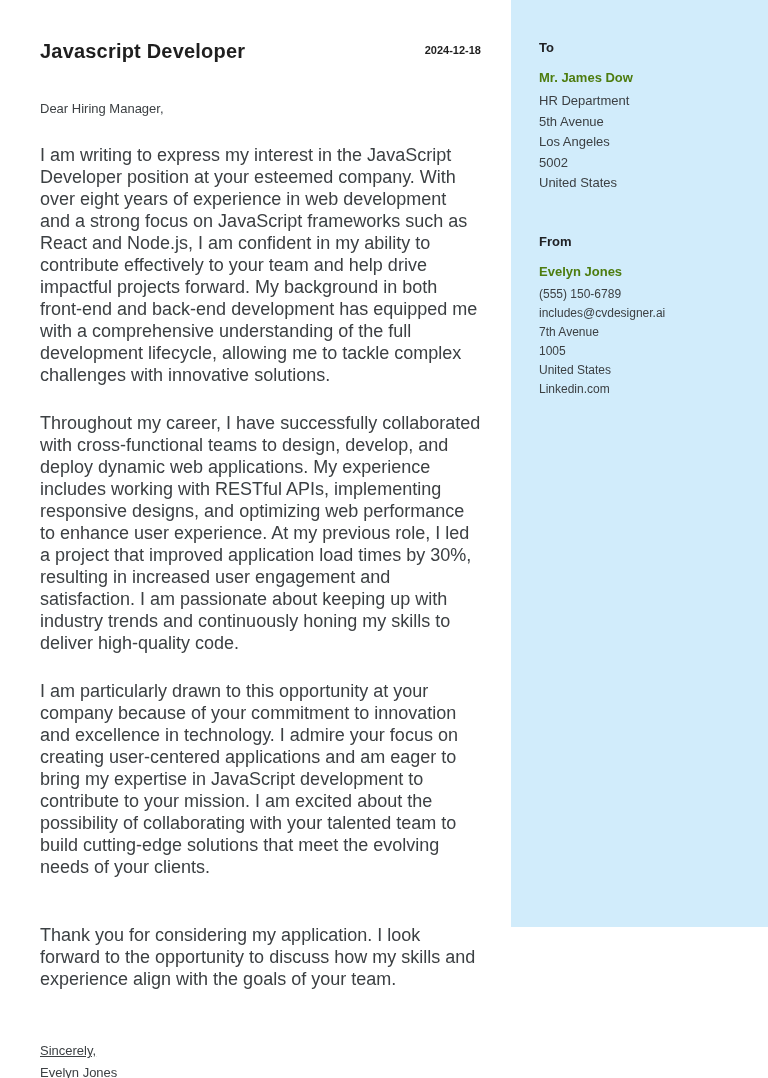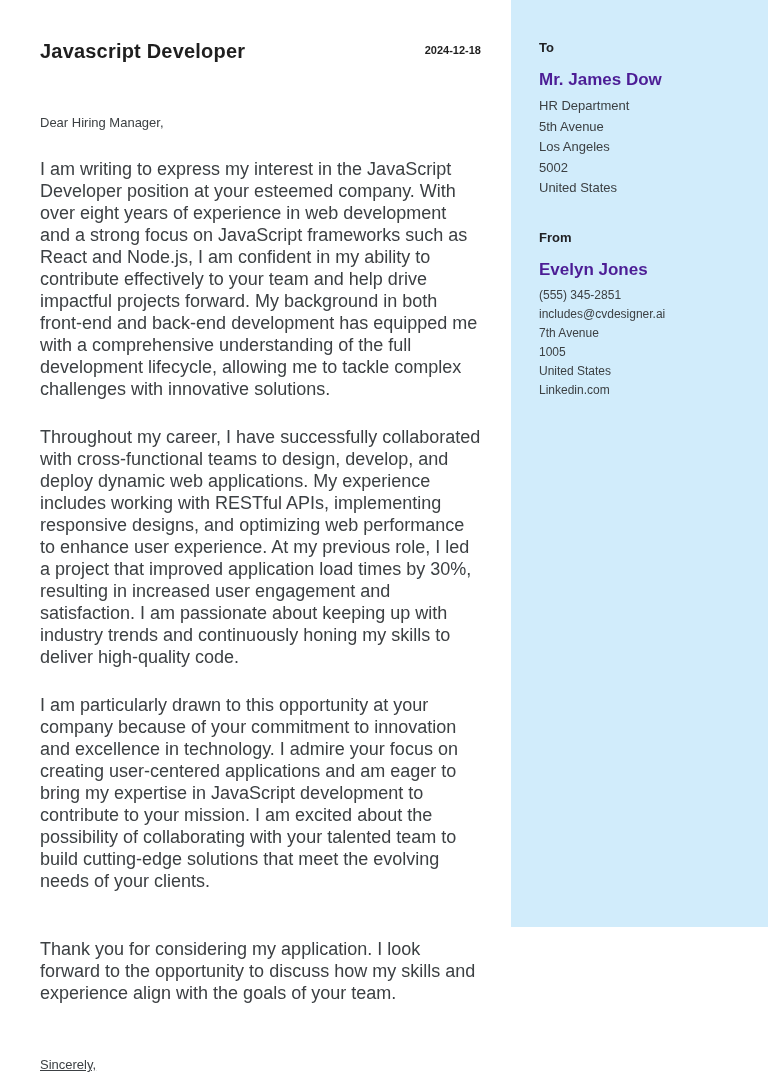--- a/index.html
+++ b/index.html
@@ -19,21 +19,21 @@
   
   .main {
     width: 511px;
     padding: 40px 30px 0 40px;
     color: #3c4043;
   }
   .header-row {
     display: flex;
     justify-content: space-between;
     align-items: flex-start;
-    margin-bottom: 52px;
+    margin-bottom: 38px;
   }
   .title {
     font-size: 20px;
     font-weight: 700;
     color: #1f1f1f;
     letter-spacing: 0.2px;
   }
   .date {
     font-size: 11px;
     font-weight: 700;
@@ -76,32 +76,32 @@
     background: #d1ecfb;
     padding: 40px 24px 40px 28px;
   }
   .block-label {
     font-size: 13px;
     font-weight: 700;
     color: #202124;
     margin-bottom: 15px;
   }
   .contact-name {
-    font-size: 17px;
+    font-size: 13px;
     font-weight: 700;
-    color: #4c1d95;
+    color: #4d7c0f;
     margin-bottom: 6px;
   }
   .to-block .contact-line {
     font-size: 13px;
     line-height: 20.5px;
     color: #3c4043;
   }
   .from-block {
-    margin-top: 31px;
+    margin-top: 40px;
   }
   .from-block .contact-line {
     font-size: 12px;
     line-height: 19px;
     color: #3c4043;
   }
 </style>
 </head>
 <body>
 
@@ -141,21 +141,21 @@
           <div class="contact-line">Los Angeles</div>
           <div class="contact-line">5002</div>
           <div class="contact-line">United States</div>
         </div>
     </section>
 
     <section class="from-block">
       <div class="block-label">From</div>
       <div class="contact-name">Evelyn Jones</div>
       <div>
-          <div class="contact-line">(555) 345-2851</div>
+          <div class="contact-line">(555) 150-6789</div>
           <div class="contact-line">includes@cvdesigner.ai</div>
           <div class="contact-line">7th Avenue</div>
           <div class="contact-line">1005</div>
           <div class="contact-line">United States</div>
           <div class="contact-line">Linkedin.com</div>
         </div>
     </section>
 
   </aside>
 

